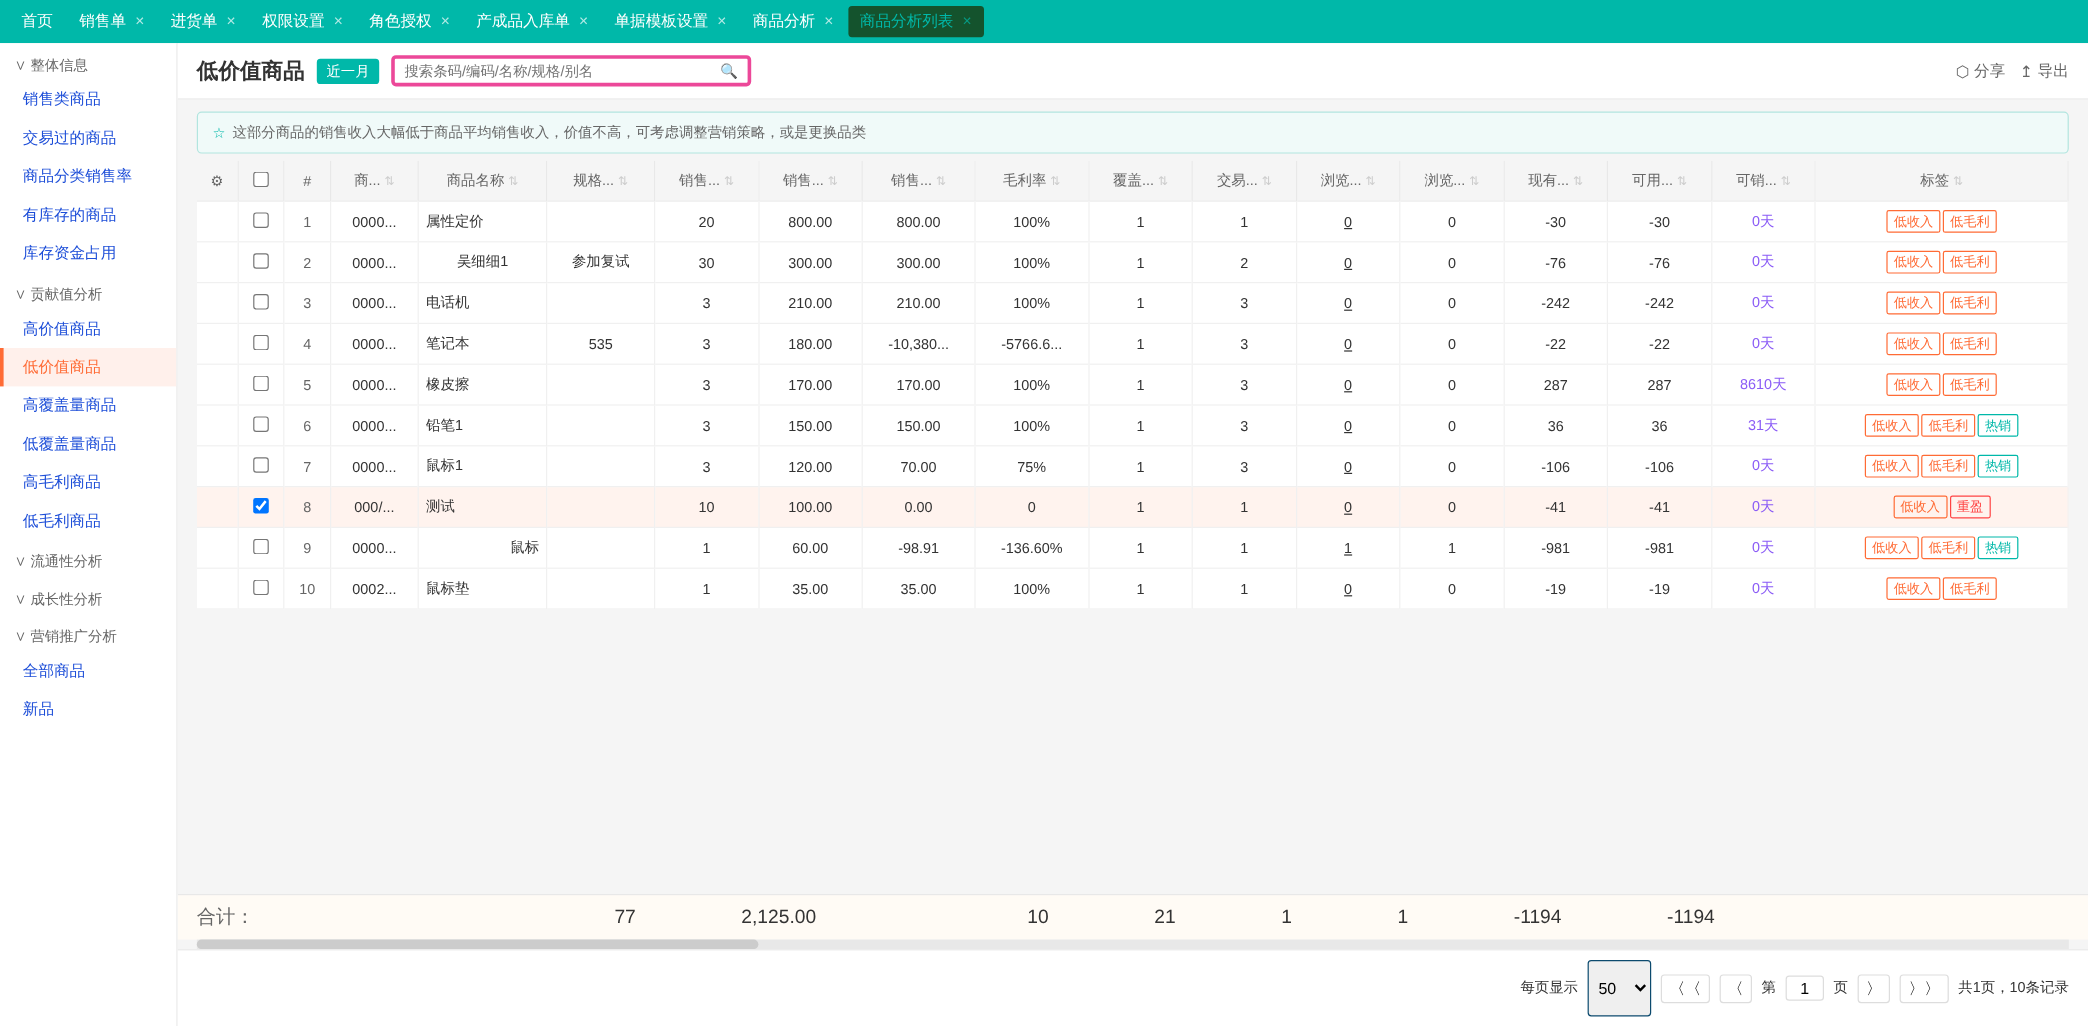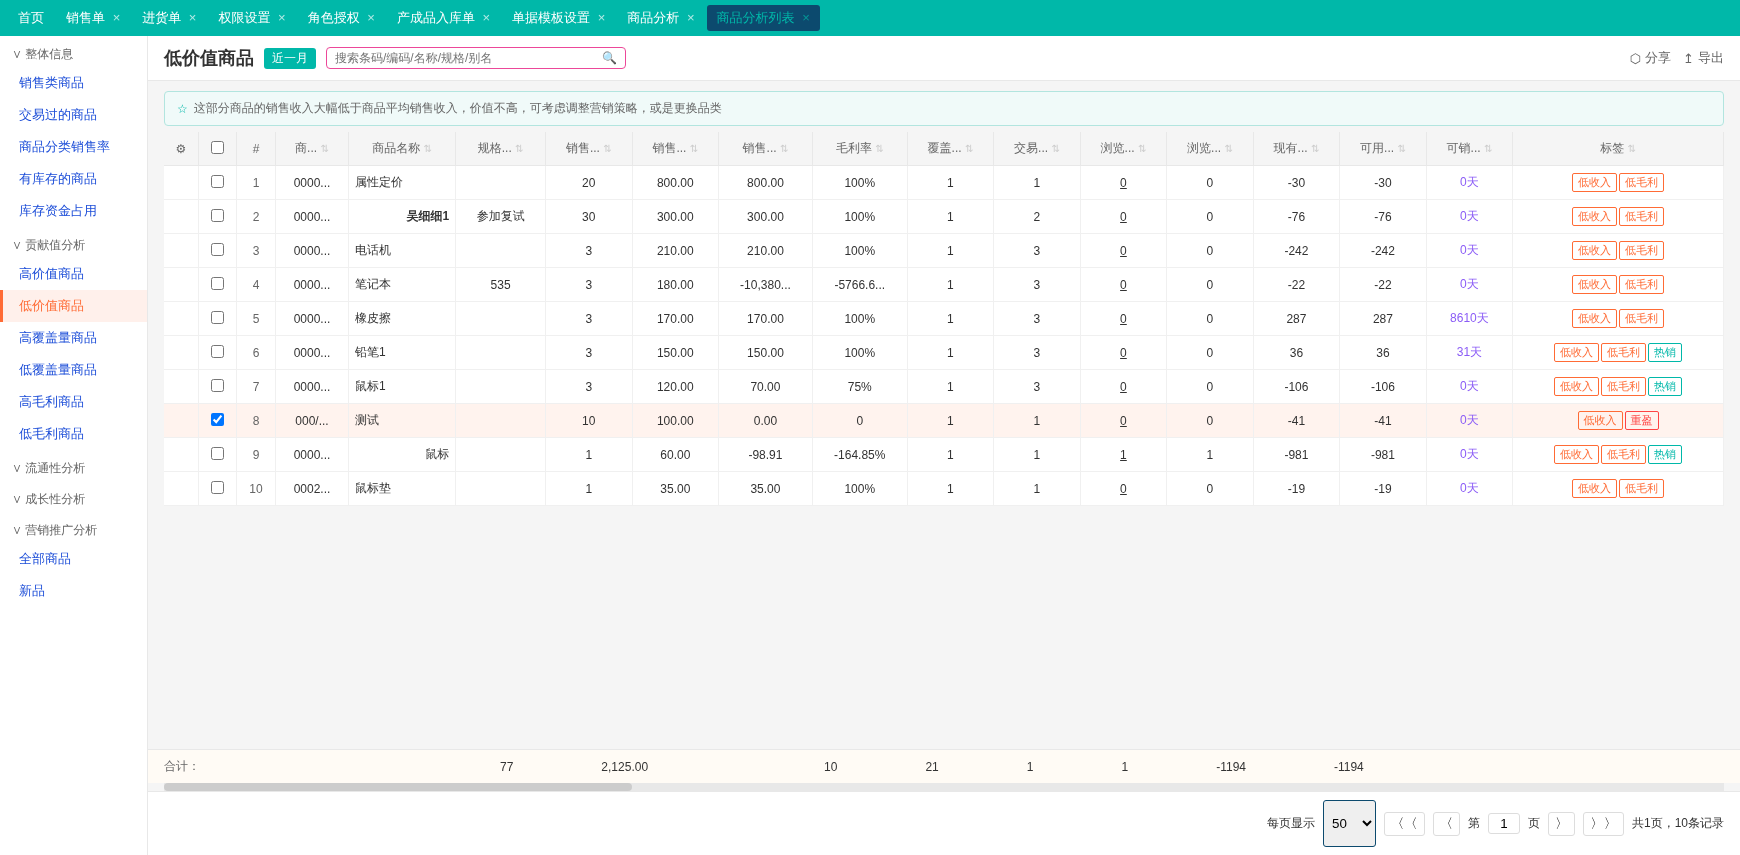--- a/index.html
+++ b/index.html
@@ -15,21 +15,21 @@
       gap: 2px;
     }
     .nav-item {
       color: #fff;
       padding: 4px 10px;
       cursor: pointer;
       border-radius: 3px;
       white-space: nowrap;
       font-size: 13px;
     }
-    .nav-item.active { background: #0c4a6e; color: #00b8a9; }
+    .nav-item.active { background: #14532d; color: #00b8a9; }
     .nav-item .close { margin-left: 4px; opacity: 0.7; }
 
     
     .main-layout {
       display: flex;
       height: calc(100vh - 36px);
     }
 
     
     .sidebar {
@@ -87,21 +87,21 @@
       background: #00b8a9;
       color: #fff;
       padding: 2px 8px;
       border-radius: 3px;
       font-size: 12px;
       cursor: pointer;
     }
     .search-box {
       display: flex;
       align-items: center;
-      border: 1px solid #ec4899;
+      border: 3px solid #ec4899;
       border-radius: 4px;
       padding: 3px 8px;
       background: #fff;
       flex: 1;
       max-width: 300px;
     }
     .search-box input {
       border: none;
       outline: none;
       font-size: 12px;
@@ -190,21 +190,21 @@
     .underline { text-decoration: underline; cursor: pointer; }
 
     
     .footer-summary {
       background: #fffbf5;
       border-top: 1px solid #e8e8e8;
       padding: 8px 16px;
       display: flex;
       align-items: center;
       gap: 20px;
-      font-size: 12px;
+      font-size: 16px;
     }
     .summary-label { color: #666; }
 
     
     .pagination {
       background: #fff;
       border-top: 1px solid #e8e8e8;
       padding: 8px 16px;
       display: flex;
       align-items: center;
@@ -349,21 +349,21 @@
     <td>-30</td>
     <td>-30</td>
     <td class="tag-days">0天</td>
     <td><span class="tag tag-orange">低收入</span><span class="tag tag-orange">低毛利</span></td>
   </tr>
             <tr>
     <td></td>
     <td><input type="checkbox" style=""></td>
     <td style="color:#666;">2</td>
     <td>0000...</td>
-    <td style="text-align:right;font-weight:bold;">吴细细1</td>
+    <td style="text-align:center;">吴细细1</td>
     <td>参加复试</td>
     <td>30</td>
     <td>300.00</td>
     <td>300.00</td>
     <td>100%</td>
     <td>1</td>
     <td>2</td>
     <td><span class="underline">0</span></td>
     <td>0</td>
     <td>-76</td>
@@ -494,21 +494,21 @@
             <tr>
     <td></td>
     <td><input type="checkbox" style=""></td>
     <td style="color:#666;">9</td>
     <td>0000...</td>
     <td style="text-align:right;">鼠标</td>
     <td></td>
     <td>1</td>
     <td>60.00</td>
     <td>-98.91</td>
-    <td>-164.85%</td>
+    <td>-136.60%</td>
     <td>1</td>
     <td>1</td>
     <td><span class="underline">1</span></td>
     <td>1</td>
     <td>-981</td>
     <td>-981</td>
     <td class="tag-days">0天</td>
     <td><span class="tag tag-orange">低收入</span><span class="tag tag-orange">低毛利</span><span class="tag tag-green">热销</span></td>
   </tr>
             <tr>

